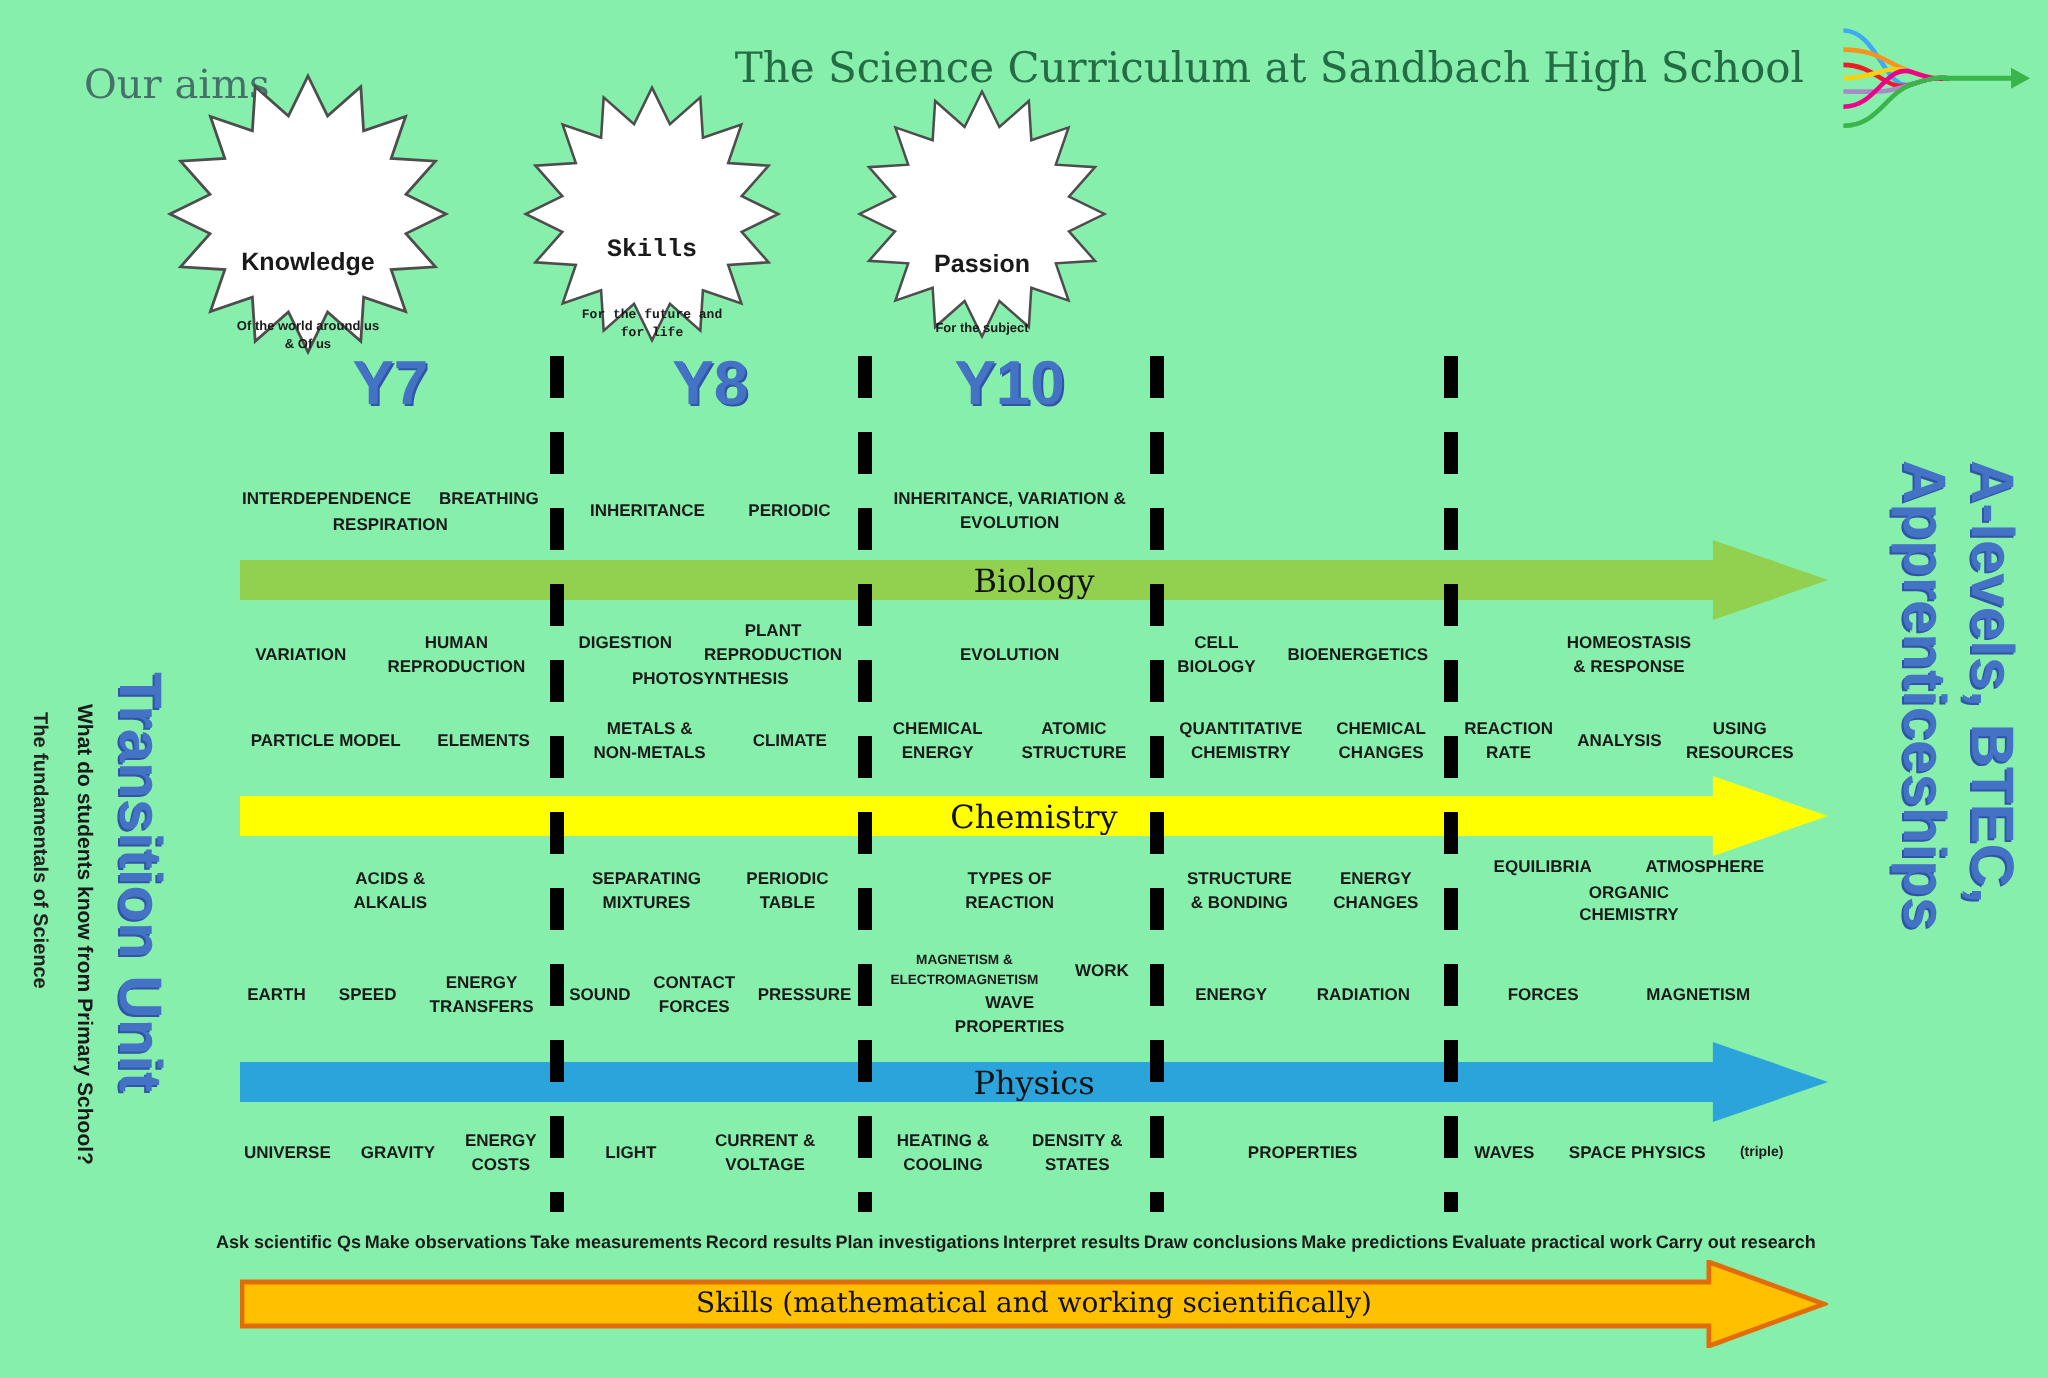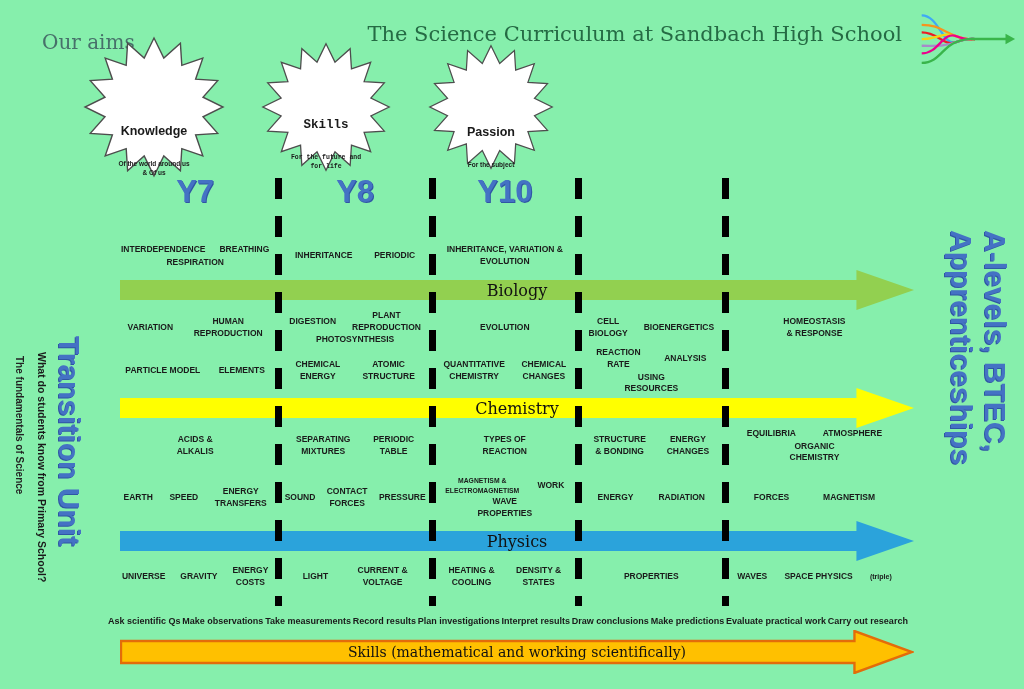--- a/index.html
+++ b/index.html
@@ -181,20 +181,25 @@
       </div>
   </div>
 
   <div class="subject-section" id="sec-chem">
     <div class="ygrid topic-row row-above">
         <div class="topic-cell">
           <span class="topic">PARTICLE MODEL</span>
           <span class="topic">ELEMENTS</span>
         </div>
         <div class="topic-cell">
+          <span class="topic">METALS &amp;
+NON-METALS</span>
+          <span class="topic">CLIMATE</span>
+        </div>
+        <div class="topic-cell">
           <span class="topic">CHEMICAL
 ENERGY</span>
           <span class="topic">ATOMIC
 STRUCTURE</span>
         </div>
         <div class="topic-cell">
           <span class="topic">QUANTITATIVE
 CHEMISTRY</span>
           <span class="topic">CHEMICAL
 CHANGES</span>

